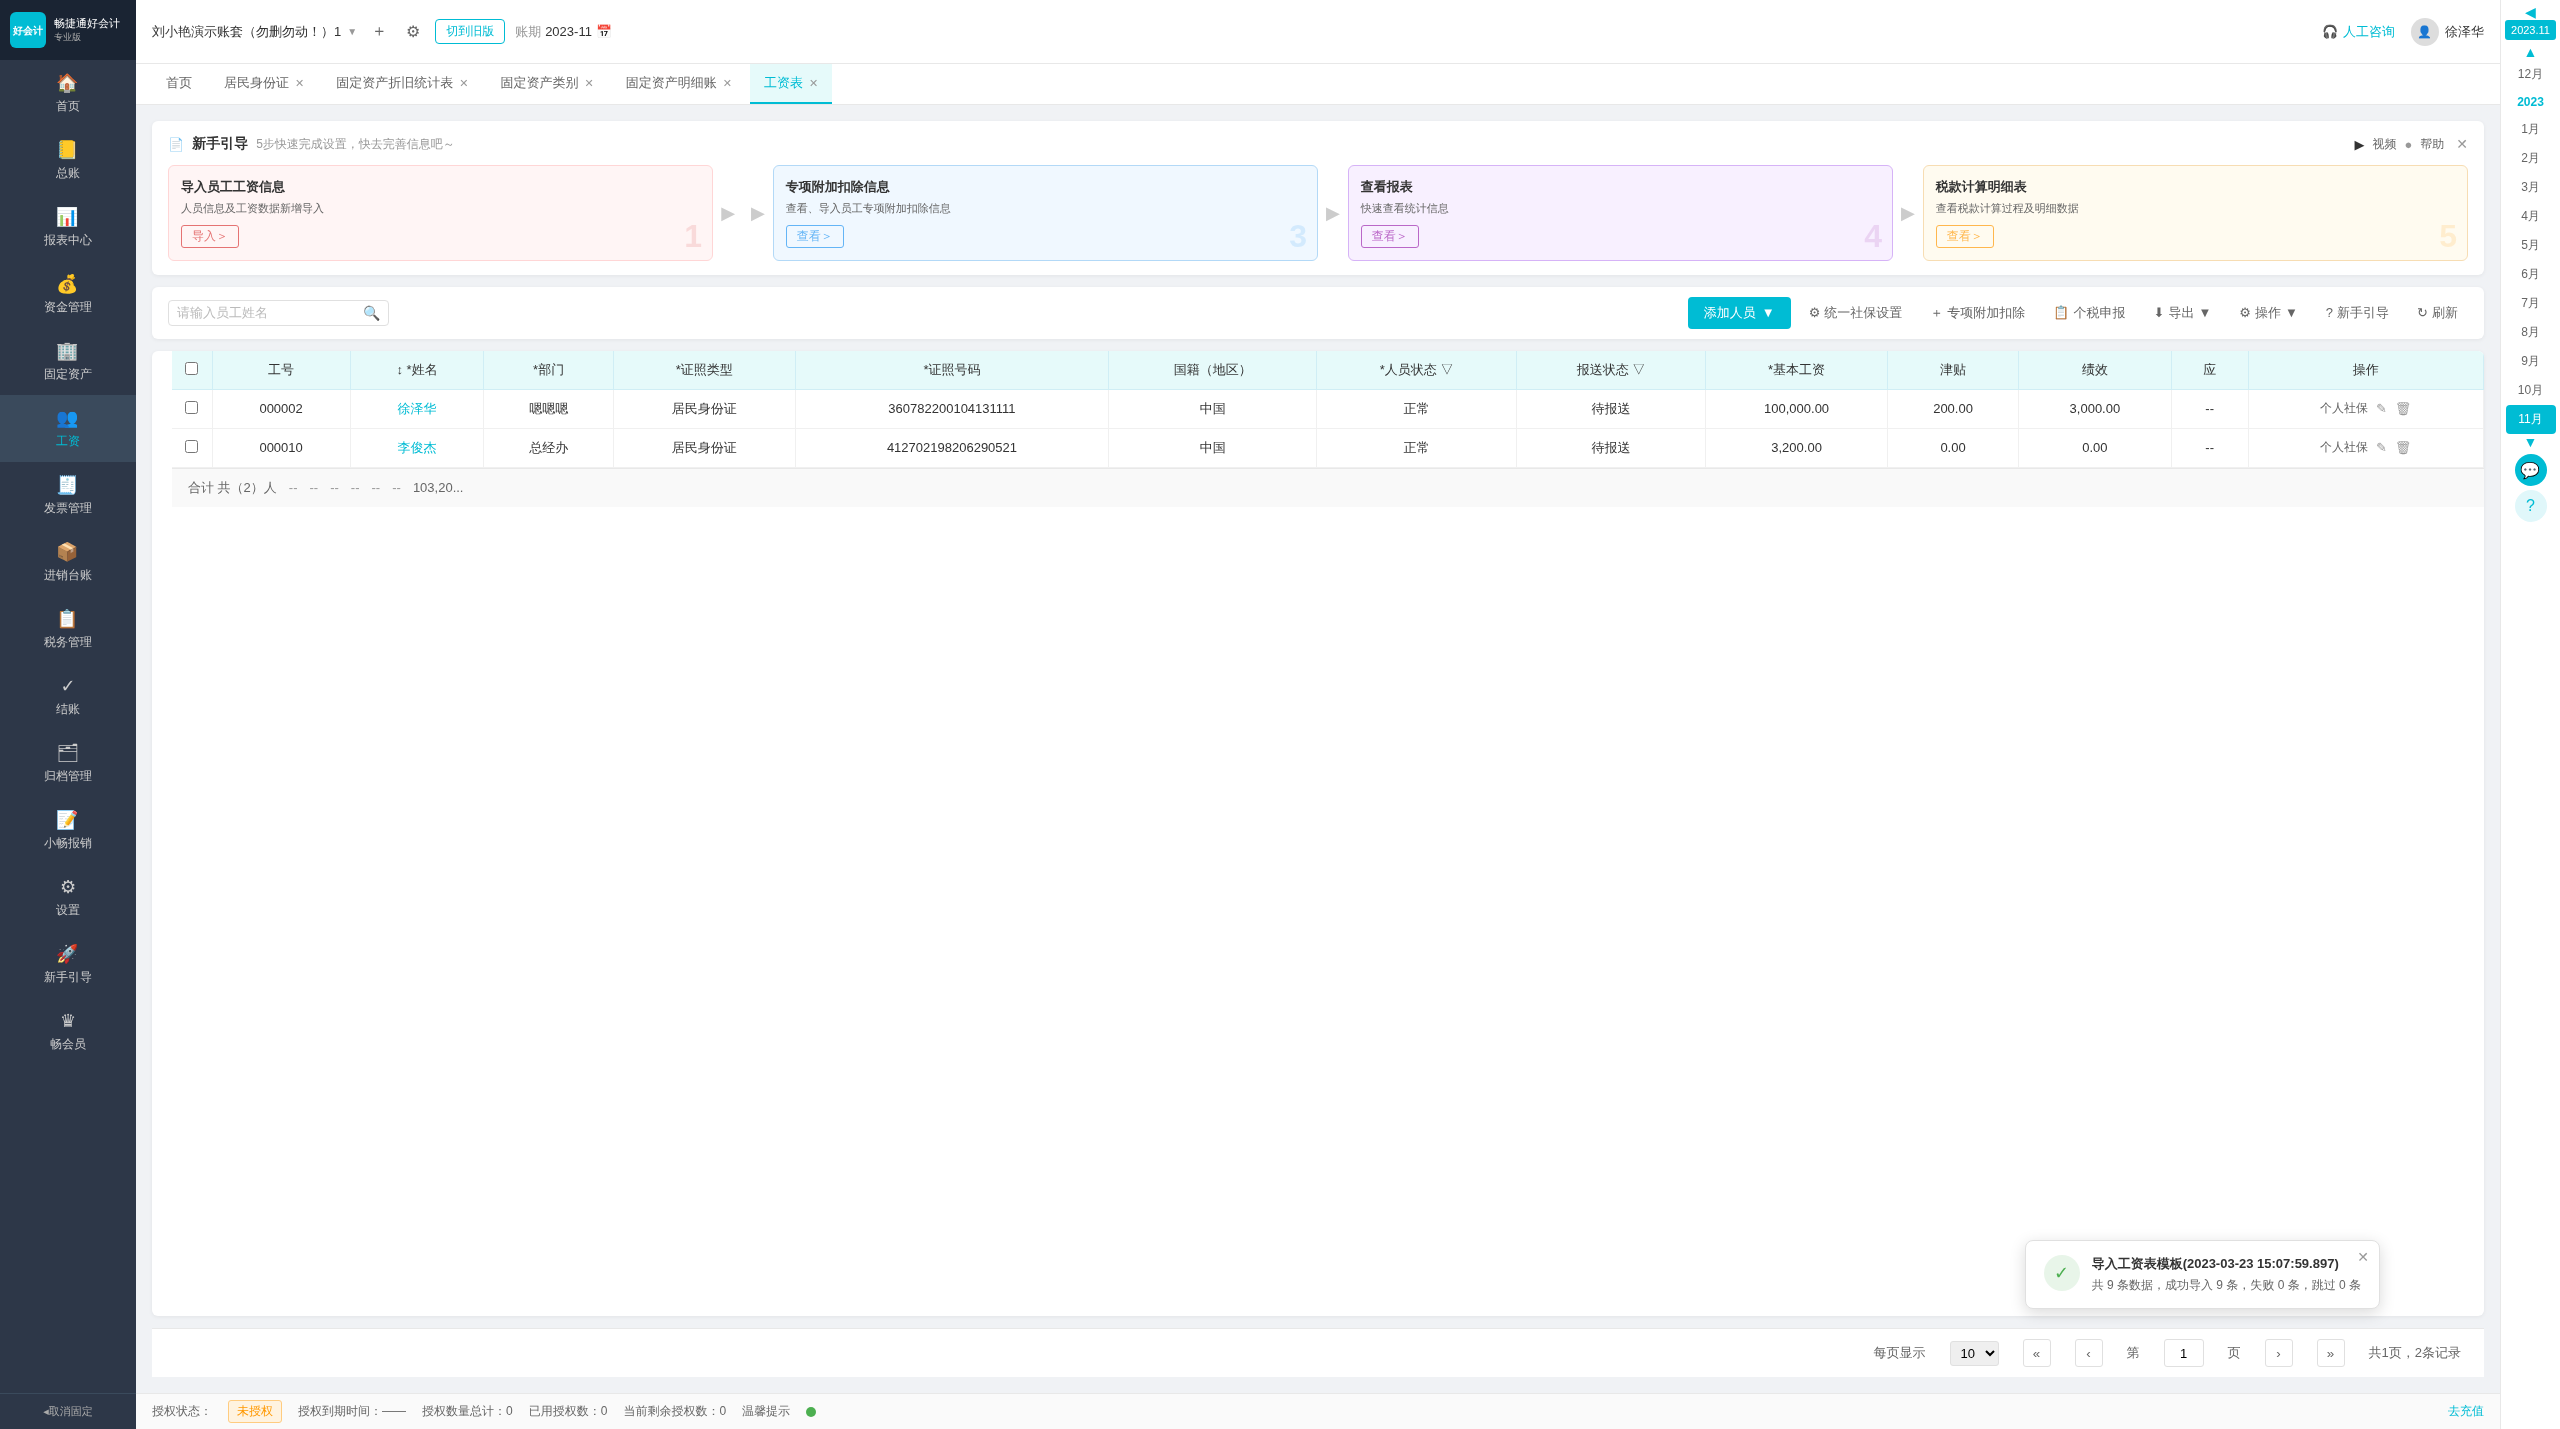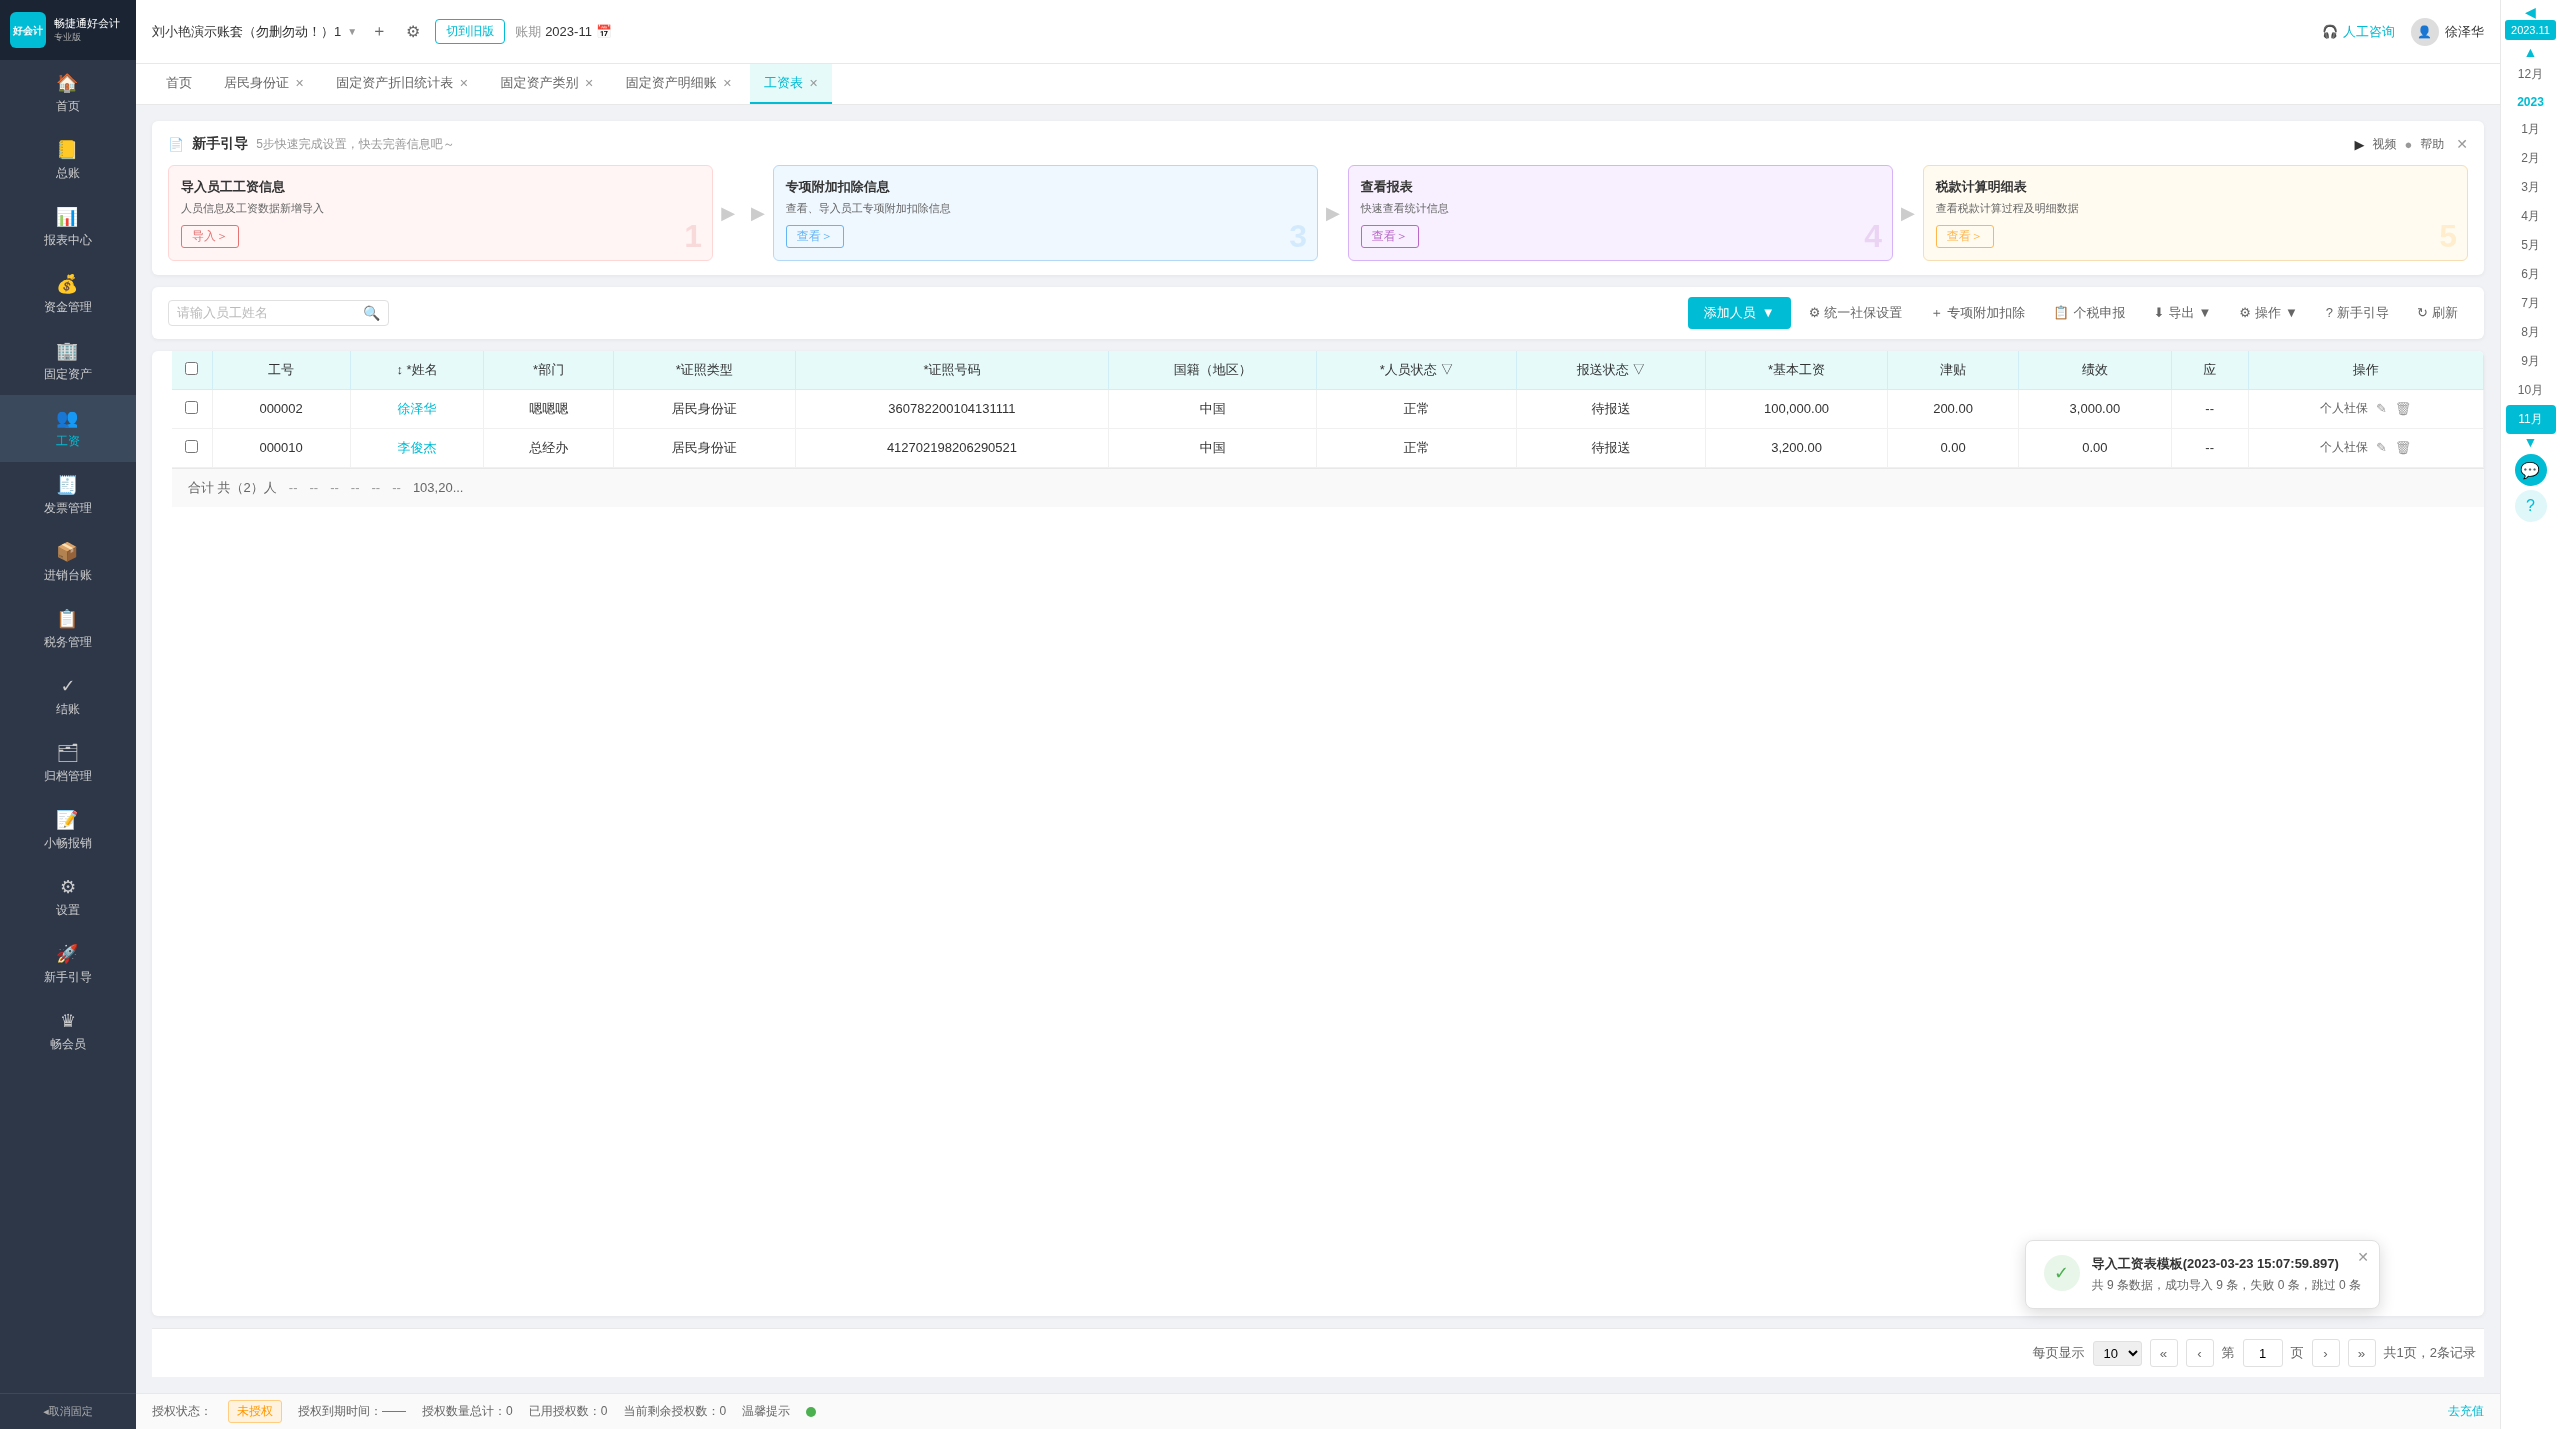--- a/index.html
+++ b/index.html
@@ -97,21 +97,21 @@
     .status-badge { color: #333; font-size: 13px; }
     .table-action { display: flex; align-items: center; gap: 8px; justify-content: center; }
     .action-link { color: #666; font-size: 12px; cursor: pointer; }
     .action-icon { color: #999; cursor: pointer; font-size: 13px; }
     
     
     .table-footer { background: #f9f9f9; border-top: 1px solid #e8e8e8; padding: 10px 16px; display: flex; align-items: center; gap: 12px; font-size: 13px; color: #666; }
     .footer-dash { color: #999; }
     
     
-    .pagination-bar { background: #fff; padding: 10px 8px; display: flex; align-items: center; justify-content: flex-end; gap: 8px; font-size: 13px; color: #666; border-top: 1px solid #e8e8e8; }
+    .pagination-bar { background: #fff; padding: 10px 23px; display: flex; align-items: center; justify-content: flex-end; gap: 24px; font-size: 13px; color: #666; border-top: 1px solid #e8e8e8; }
     .pagination-btn { width: 28px; height: 28px; border: 1px solid #e0e0e0; background: #fff; border-radius: 3px; cursor: pointer; display: flex; align-items: center; justify-content: center; color: #666; }
     .page-input { width: 40px; height: 28px; border: 1px solid #e0e0e0; border-radius: 3px; text-align: center; font-size: 13px; }
     .per-page-select { border: 1px solid #e0e0e0; border-radius: 3px; padding: 3px 6px; font-size: 13px; cursor: pointer; }
     
     
     .statusbar { background: #fafafa; border-top: 1px solid #e8e8e8; padding: 6px 16px; display: flex; align-items: center; gap: 16px; font-size: 12px; color: #666; }
     .status-unauthorized { color: #ff9800; background: #fff3e0; border: 1px solid #ffcc80; border-radius: 3px; padding: 2px 8px; }
     .status-link { color: #00bcd4; cursor: pointer; }
     .warning-dot { width: 10px; height: 10px; background: #4caf50; border-radius: 50%; display: inline-block; }
     

